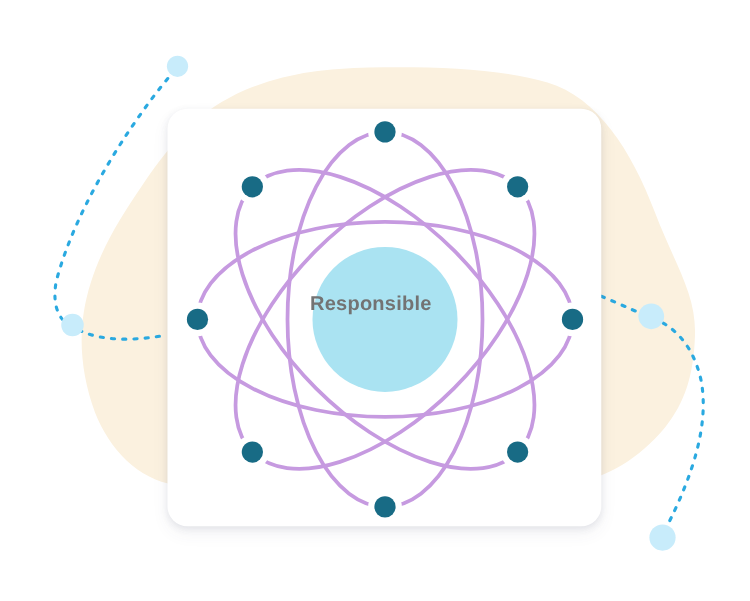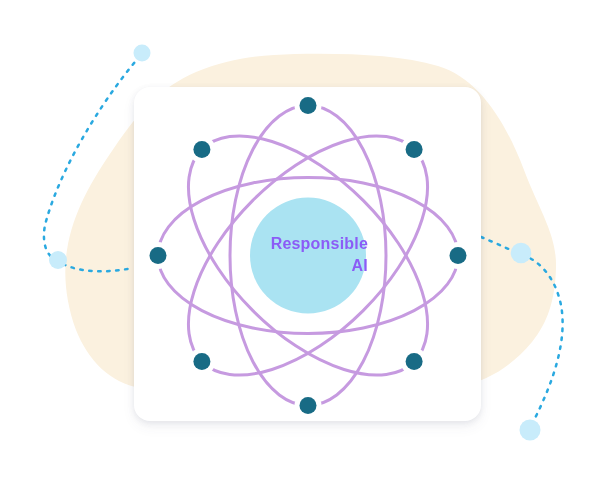--- a/index.html
+++ b/index.html
@@ -15,21 +15,21 @@
   #atom-layer{z-index:3;}
   .orbit{fill:none;stroke:#c69ae0;stroke-width:3;}
   .halo{fill:#ffffff;}
   .node{fill:#186b85;}
   .dotted{fill:none;stroke:#2aa9e0;stroke-width:2.5;stroke-linecap:round;stroke-dasharray:2.5 6.5;}
   .accent{fill:#c8ecfb;}
   .blob{fill:#fbf1df;}
   .nucleus{fill:#aae3f2;}
   .label{
     position:absolute;left:248px;top:233px;width:120px;z-index:4;
-    text-align:right;color:#8b5cf6;font-weight:bold;font-size:16px;
+    text-align:left;color:#737373;font-weight:bold;font-size:16px;
     line-height:22px;letter-spacing:0.2px;
   }
 </style>
 </head>
 <body>
 
 <div class="canvas">
 
   <svg id="bg-layer" class="layer" width="600" height="481" viewBox="0 0 600 481">
     <path class="blob" d="M 295 54
@@ -77,16 +77,15 @@
     <circle class="node" cx="308" cy="105.5" r="8.5" fill="#186b85"></circle>
     <circle class="node" cx="201.9" cy="149.4" r="8.5" fill="#186b85"></circle>
     <circle class="node" cx="158" cy="255.5" r="8.5" fill="#186b85"></circle>
     <circle class="node" cx="201.9" cy="361.6" r="8.5" fill="#186b85"></circle>
     <circle class="node" cx="308" cy="405.5" r="8.5" fill="#186b85"></circle>
     <circle class="node" cx="414.1" cy="361.6" r="8.5" fill="#186b85"></circle>
   </svg>
 
   <div class="label">
     <div>Responsible</div>
-    <div>AI</div>
   </div>
 
 </div>
 
 </body></html>

